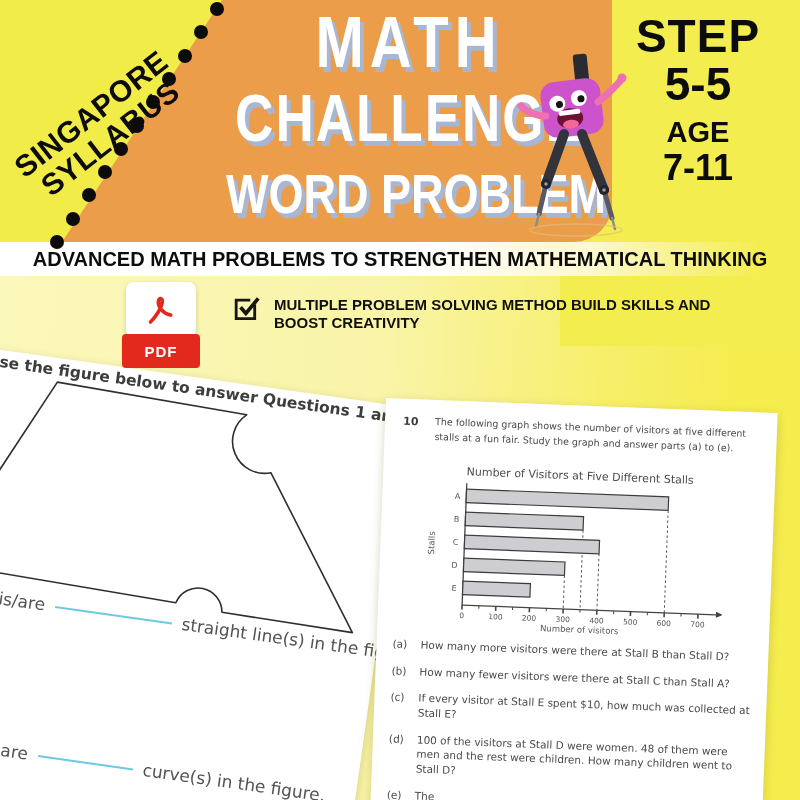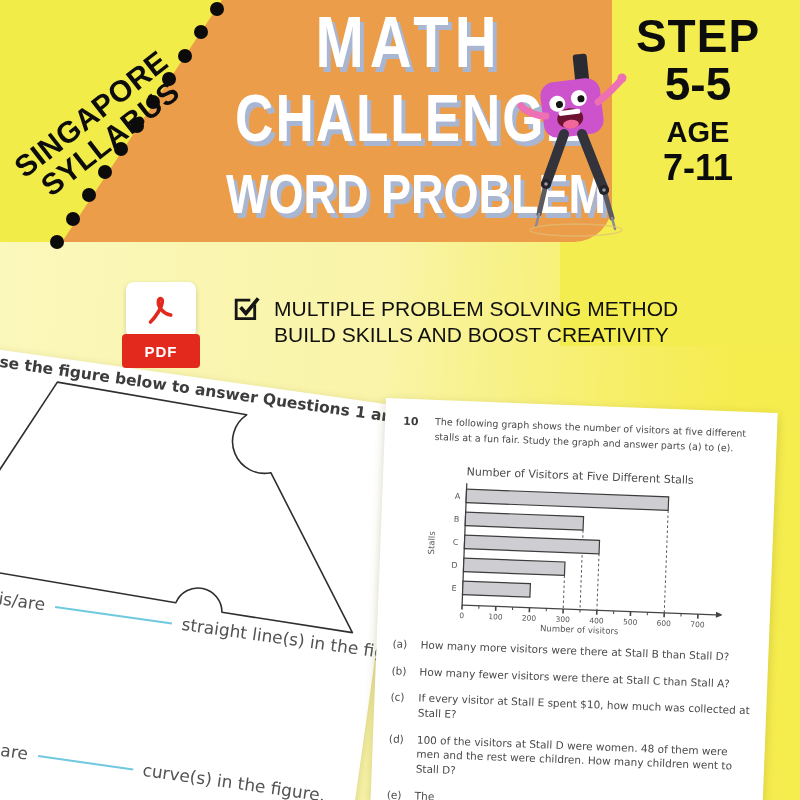--- a/index.html
+++ b/index.html
@@ -36,21 +36,21 @@
   
   .pdf-icon{position:absolute;left:122px;top:282px;width:78px;z-index:5;display:flex;flex-direction:column;align-items:center;}
   .pdf-sheet{width:70px;height:56px;background:#fff;border-radius:8px;box-shadow:0 2px 5px rgba(0,0,0,.18);
              display:flex;align-items:center;justify-content:center;}
   .pdf-band{width:78px;height:34px;margin-top:-4px;background:#E3281E;border-radius:4px;
             display:flex;align-items:center;justify-content:center;color:#fff;font-weight:800;
             font-size:15px;letter-spacing:1px;}
   .feature{position:absolute;display:flex;gap:14px;z-index:5;align-items:flex-start;}
   .feature-1{left:230px;top:294px;width:500px;}
   .feature-2{left:313px;top:354px;width:480px;}
-  .feature-text{font-size:21px;font-weight:400;color:#101010;line-height:1.22;padding-top:2px;}
+  .feature-text{font-size:15px;font-weight:700;color:#101010;line-height:1.22;padding-top:2px;}
   .feature-1 .feature-text{max-width:450px;}
   .checkbox{flex:none;}
   
   .page{position:absolute;background:#fff;box-shadow:0 3px 10px rgba(110,100,25,.28);z-index:4;
         font-family:"DejaVu Sans",sans-serif;color:#4a4a4a;}
   .left-page{left:-70px;top:340px;width:485px;height:640px;transform:rotate(8deg);transform-origin:top left;}
   .right-page{left:386px;top:398px;width:392px;height:470px;transform:rotate(2.2deg);transform-origin:top left;}
   .lp-heading{position:absolute;left:72px;top:3px;width:440px;font-weight:bold;font-size:15.5px;color:#3d3d3d;}
   .lp-figure{position:absolute;left:30px;top:10px;}
   .fillrow{position:absolute;font-size:17px;color:#525252;white-space:nowrap;}
@@ -130,20 +130,23 @@
     <ellipse cx="64" cy="178" rx="46" ry="6" fill="none" stroke="#E2BE7B" stroke-width="1.5" opacity=".7"></ellipse>
   </svg>
 
   <div class="grade-block">
     <div class="grade-label">STEP</div>
     <div class="grade-value">5-5</div>
     <div class="age-label">AGE</div>
     <div class="age-value">7-11</div>
   </div>
 
+  <div class="strip">
+    <span class="strip-text">ADVANCED MATH PROBLEMS TO STRENGTHEN MATHEMATICAL THINKING</span>
+  </div>
 
   <div class="pdf-icon">
     <div class="pdf-sheet">
       <svg width="36" height="36" viewBox="0 0 24 24">
         <path d="M5 20 C8.2 17 12.2 11 12.8 7 C13.3 4 10.8 3.4 10.3 6 C9.7 9.2 12.6 14 18.5 15.4" stroke="#E3281E" stroke-width="2.4" fill="none" stroke-linecap="round"></path>
       </svg>
     </div>
     <div class="pdf-band">PDF</div>
   </div>
 

